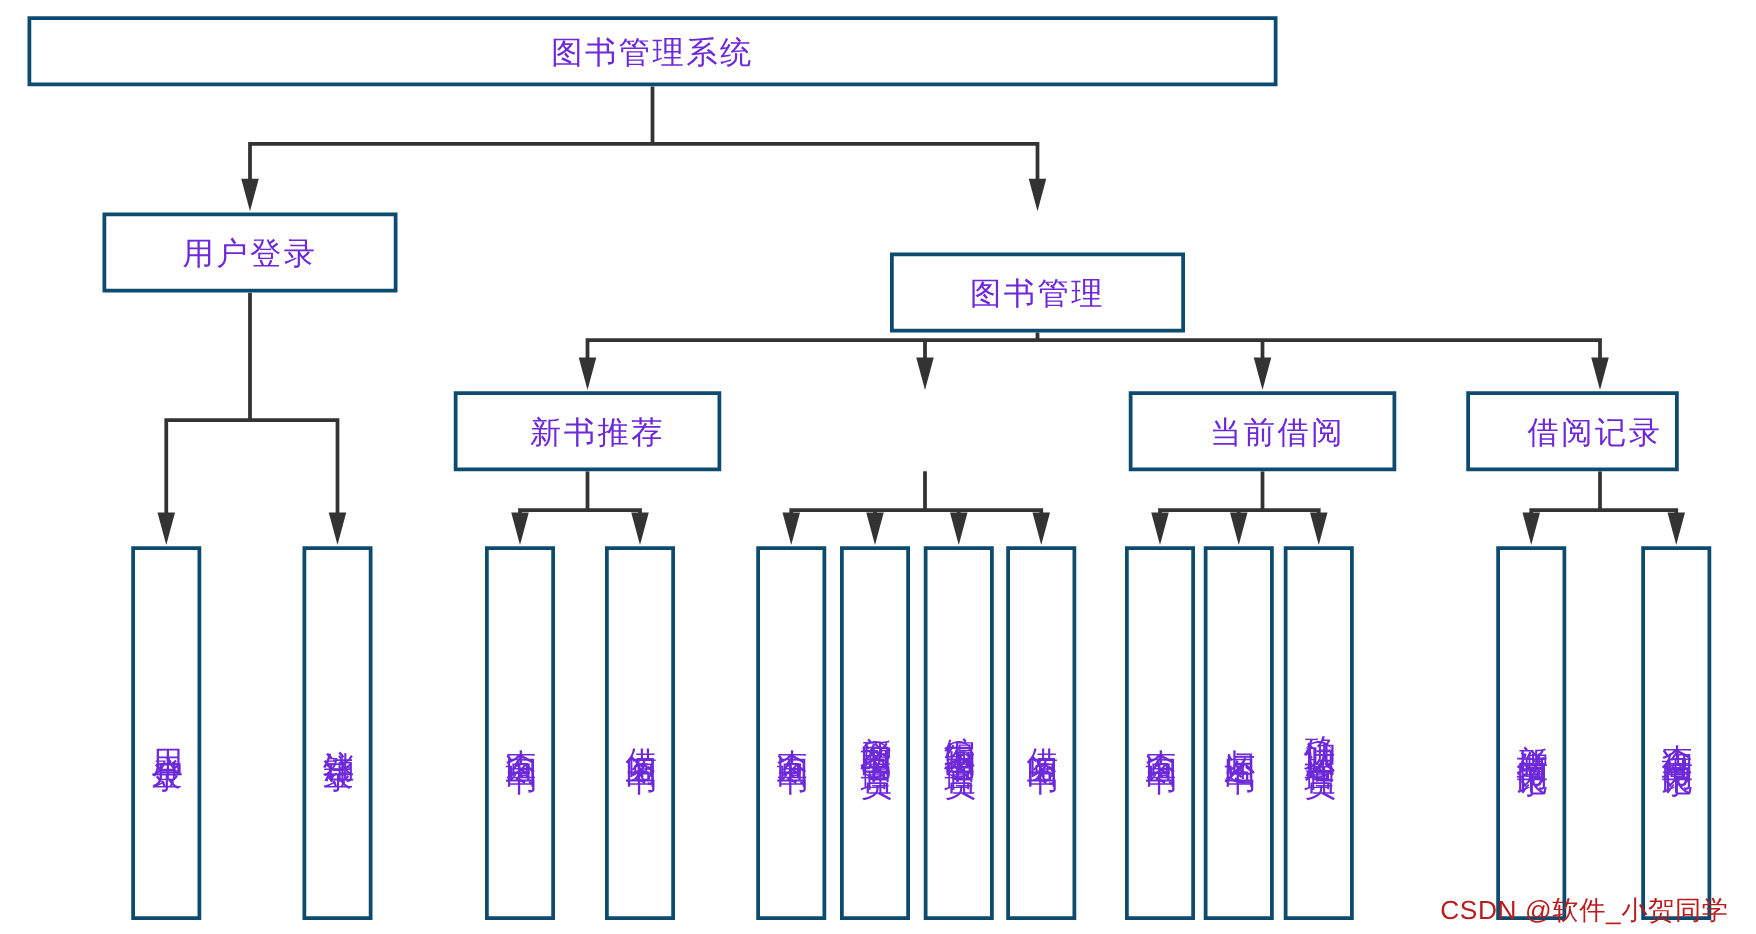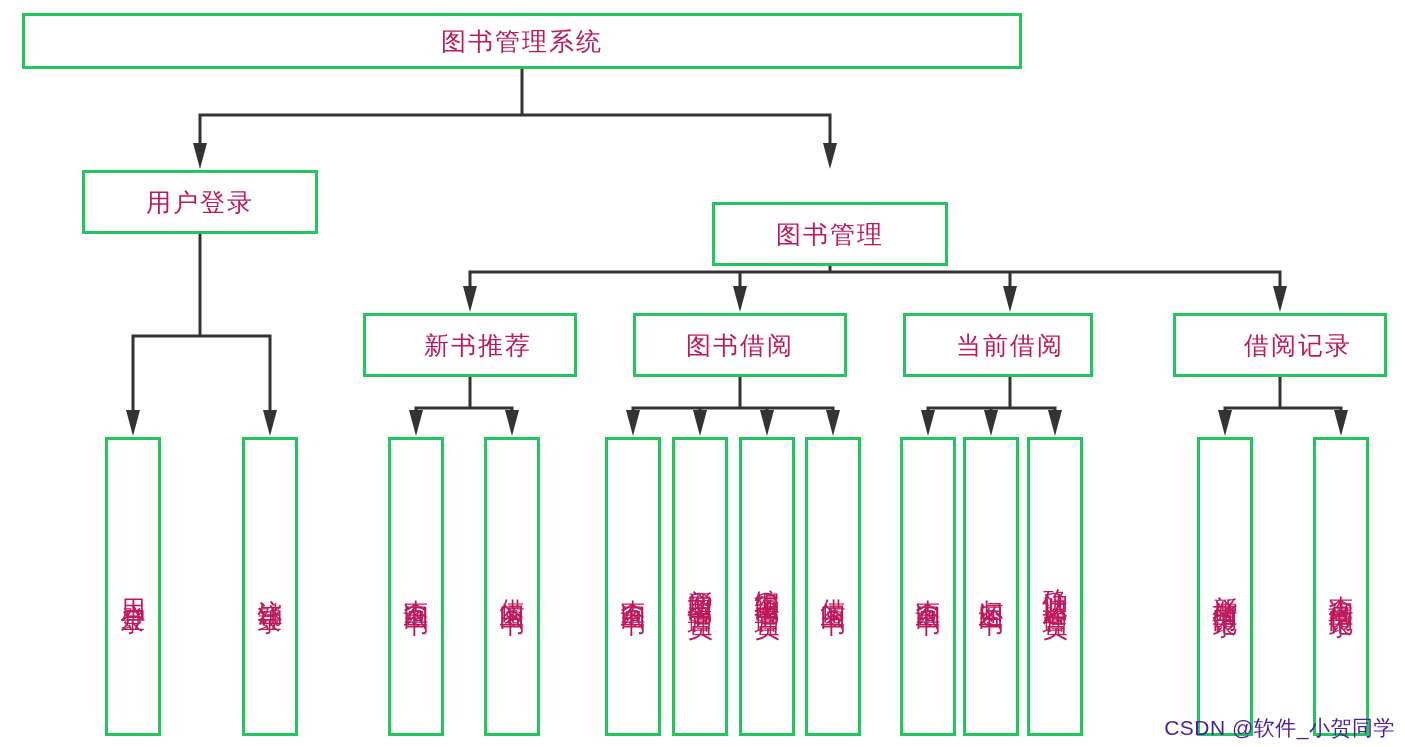--- a/index.html
+++ b/index.html
@@ -3,48 +3,48 @@
 <meta charset="utf-8">
 <style>
   html,body{margin:0;padding:0;}
   body{
     width:1405px;height:747px;position:relative;background:#ffffff;
     font-family:"Liberation Sans", sans-serif;overflow:hidden;
   }
   #canvas{position:absolute;inset:0;}
   #connectors{position:absolute;left:0;top:0;pointer-events:none;}
   .node{
-    position:absolute;background:#ffffff;border:3px solid #22c55e;
+    position:absolute;background:#ffffff;border:3px solid #0c4a6e;
     box-sizing:border-box;display:flex;align-items:center;justify-content:center;
-    color:#be185d;
+    color:#6d28d9;
   }
   .h-node{font-size:25px;letter-spacing:2px;white-space:nowrap;}
   .v-node span{
     writing-mode:vertical-rl;text-orientation:mixed;
     font-size:25px;letter-spacing:4px;line-height:1.15;white-space:nowrap;
   }
   
   .n-root{left:22px;top:13px;width:1000px;height:56px;}
   
   .n-user{left:82px;top:170px;width:236px;height:64px;}
   .n-mgmt{left:712px;top:170px;width:236px;height:64px;margin-top:32px;}
   
   .n-newrec {left:363px; top:313px;width:214px;height:64px;padding-left:16px;}
   .n-borrow {left:633px; top:313px;width:214px;height:64px;}
-  .n-current{left:903px; top:313px;width:190px;height:64px;padding-left:24px;}
-  .n-record {left:1173px;top:313px;width:214px;height:64px;padding-left:36px;}
+  .n-current{left:903px; top:313px;width:214px;height:64px;padding-left:24px;}
+  .n-record {left:1173px;top:313px;width:170px;height:64px;padding-left:36px;}
   
   .leaf{top:437px;width:56px;height:299px;}
   .l1{left:105px;}  .l2{left:242px;}
   .l3{left:388px;}  .l4{left:484px;}
   .l5{left:605px;}  .l6{left:672px;}  .l7{left:739px;}  .l8{left:805px;}
   .l9{left:900px;}  .l10{left:963px;} .l11{left:1027px;}
   .l12{left:1197px;}.l13{left:1313px;}
   .watermark{
-    position:absolute;right:10px;bottom:5px;font-size:21px;color:#4c1d95;
+    position:absolute;right:22px;bottom:5px;font-size:21px;color:#b91c1c;
     letter-spacing:0.5px;z-index:5;white-space:nowrap;
   }
 </style>
 </head>
 <body>
 
 <div id="canvas">
 
   <svg id="connectors" width="1405" height="747" viewBox="0 0 1405 747">
 
@@ -84,21 +84,20 @@
     <polygon points="1218,410 1232,410 1225,436" fill="#333333"></polygon>
     <polygon points="1334,410 1348,410 1341,436" fill="#333333"></polygon>
   </svg>
 
   <div class="node h-node n-root">图书管理系统</div>
 
   <div class="node h-node n-user">用户登录</div>
   <div class="node h-node n-mgmt">图书管理</div>
 
   <div class="node h-node n-newrec">新书推荐</div>
-  <div class="node h-node n-borrow">图书借阅</div>
   <div class="node h-node n-current">当前借阅</div>
   <div class="node h-node n-record">借阅记录</div>
 
   <div class="node v-node leaf l1">
     <span>用户登录</span>
     </div>
   <div class="node v-node leaf l2">
     <span>注销登录</span>
     </div>
 

